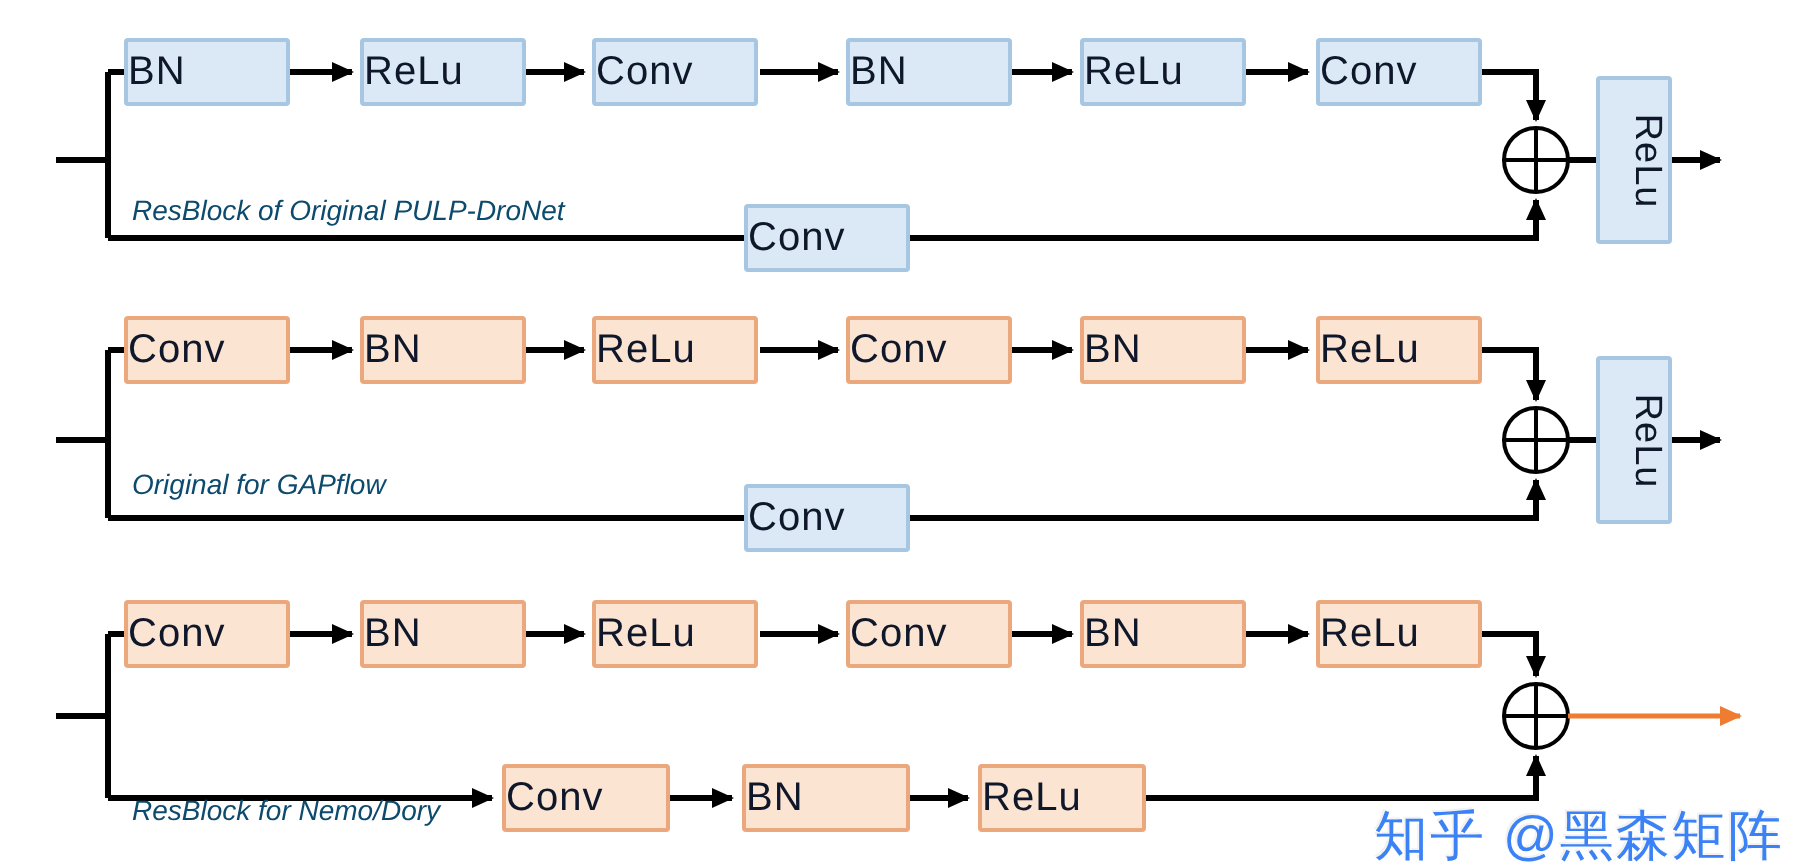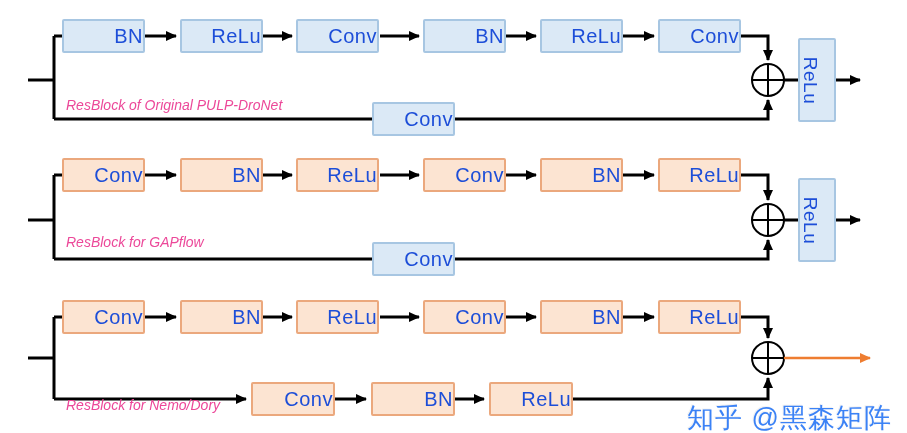--- a/index.html
+++ b/index.html
@@ -2,29 +2,29 @@
 <html><head>
 <meta charset="utf-8">
 <style>
   html,body{margin:0;padding:0;background:#ffffff;}
   #stage{
     position:relative;width:907px;height:433px;background:#ffffff;overflow:hidden;
     font-family:"Liberation Sans",sans-serif;
   }
   #wires{position:absolute;left:0;top:0;width:907px;height:433px;}
   .box{
-    position:absolute;display:flex;align-items:center;justify-content:flex-end;
-    font-size:20px;color:#1d4ed8;letter-spacing:0.5px;border-radius:2px;
+    position:absolute;display:flex;align-items:center;justify-content:flex-start;
+    font-size:20px;color:#0f172a;letter-spacing:0.5px;border-radius:2px;
     box-sizing:border-box;line-height:1;
   }
   .box-blue{background:#dbe9f6;border:2px solid #a7c6e2;}
   .box-orange{background:#fce4d2;border:2px solid #eba87d;}
   .vbox span{transform:rotate(90deg);white-space:nowrap;}
   .row-label{
-    position:absolute;font-style:italic;font-size:14px;color:#ec4899;
+    position:absolute;font-style:italic;font-size:14px;color:#0c4a6e;
     white-space:nowrap;
   }
   .watermark{
     position:absolute;left:687px;top:379px;font-size:27px;color:#3b82f6;
     white-space:nowrap;letter-spacing:1px;
     text-shadow:1px 1px 0 #ffffff,-1px -1px 0 #f2f2f2;
     margin-top:21px;
   }
 </style>
 </head>
@@ -172,17 +172,17 @@
     </div>
 
   <div class="box box-blue vbox" style="left:798px;top:38px;width:38px;height:84px;font-size:19px;">
     <span>ReLu</span>
   </div>
   <div class="box box-blue vbox" style="left:798px;top:178px;width:38px;height:84px;font-size:19px;">
     <span>ReLu</span>
   </div>
 
   <div class="row-label" style="left:66px;top:97px;">ResBlock of Original PULP-DroNet</div>
-  <div class="row-label" style="left:66px;top:234px;">ResBlock for GAPflow</div>
+  <div class="row-label" style="left:66px;top:234px;">Original for GAPflow</div>
   <div class="row-label" style="left:66px;top:377px;margin-top:20px;">ResBlock for Nemo/Dory</div>
 
   <div class="watermark">知乎 @黑森矩阵</div>
 </div>
 
 </body></html>

